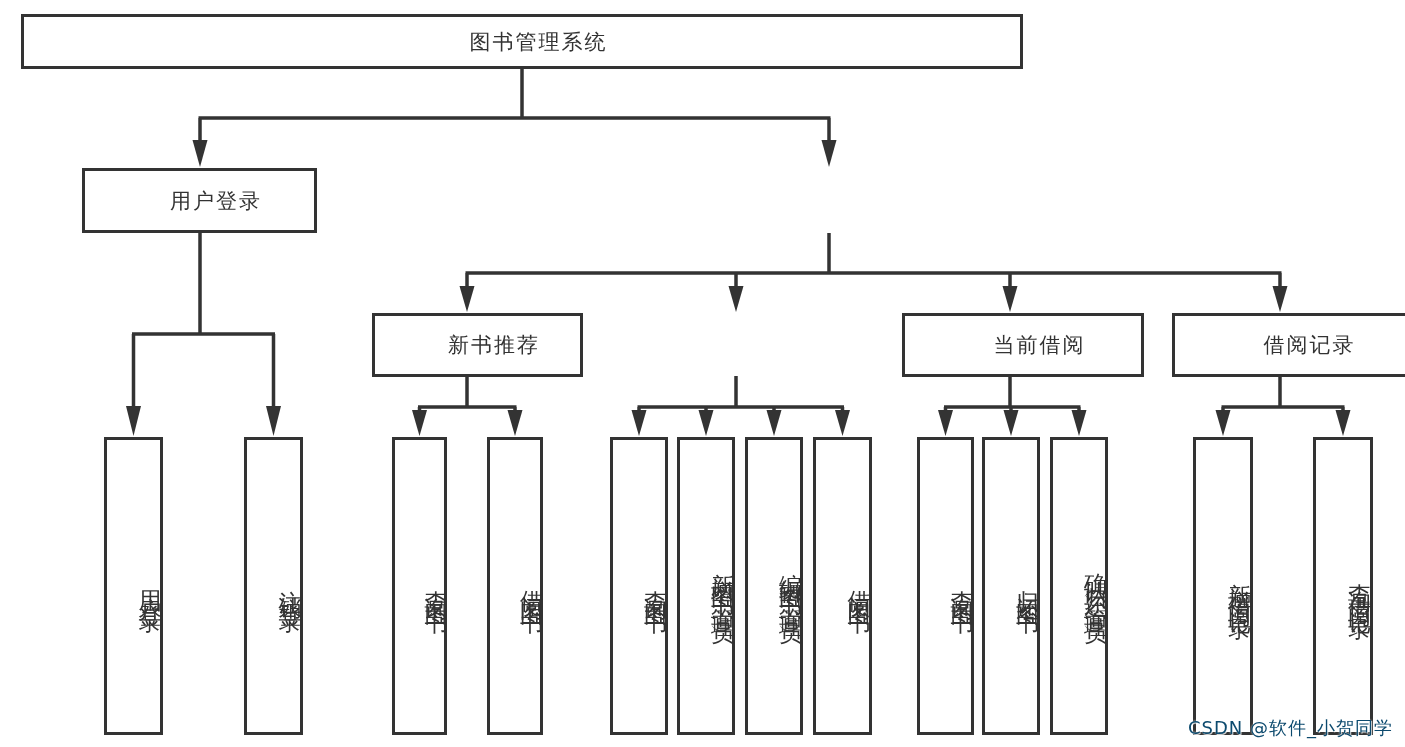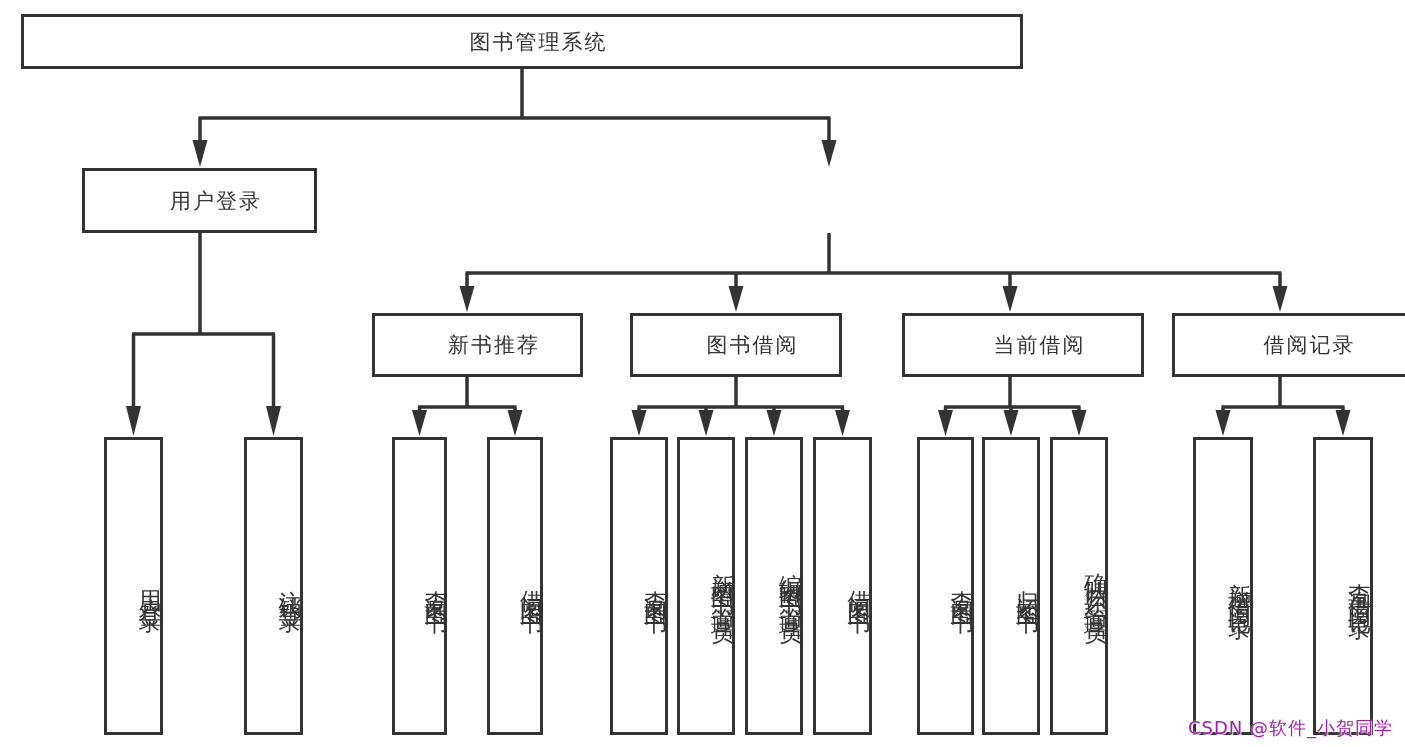--- a/index.html
+++ b/index.html
@@ -65,21 +65,21 @@
   #leaf-8  { left: 917px;  width: 57px; }
   #leaf-9  { left: 982px;  width: 58px; }
   #leaf-10 { left: 1050px; width: 58px; }
   #leaf-11 { left: 1193px; width: 60px; }
   #leaf-12 { left: 1313px; width: 60px; }
   #watermark {
     position: absolute;
     left: 1188px;
     top: 716px;
     font-size: 18px;
-    color: #a21caf;
+    color: #0c4a6e;
     letter-spacing: 1px;
     white-space: nowrap;
     text-shadow: 0 0 2px rgba(255,255,255,0.95), 1px 1px 0 rgba(255,255,255,0.7);
     z-index: 5;
   }
 </style>
 </head>
 <body>
 
 <div id="stage">
@@ -132,23 +132,20 @@
     <span>图书管理系统</span>
   </div>
 
   <div class="node hnode" id="node-l2-0">
     <span>用户登录</span>
   </div>
 
   <div class="node hnode" id="node-l3-0">
     <span>新书推荐</span>
   </div>
-  <div class="node hnode" id="node-l3-1">
-    <span>图书借阅</span>
-  </div>
   <div class="node hnode" id="node-l3-2">
     <span>当前借阅</span>
   </div>
   <div class="node hnode" id="node-l3-3">
     <span>借阅记录</span>
   </div>
 
   <div class="node leaf" id="leaf-0">
     <span>用户登录</span>
   </div>

